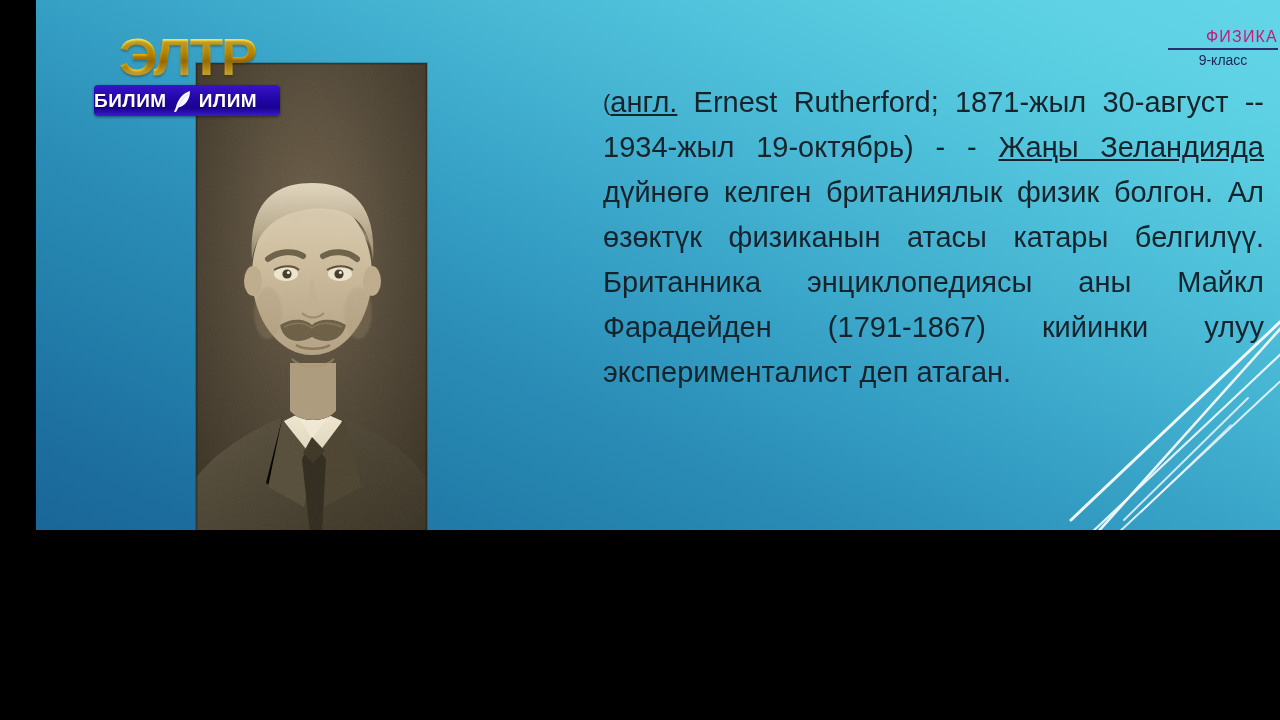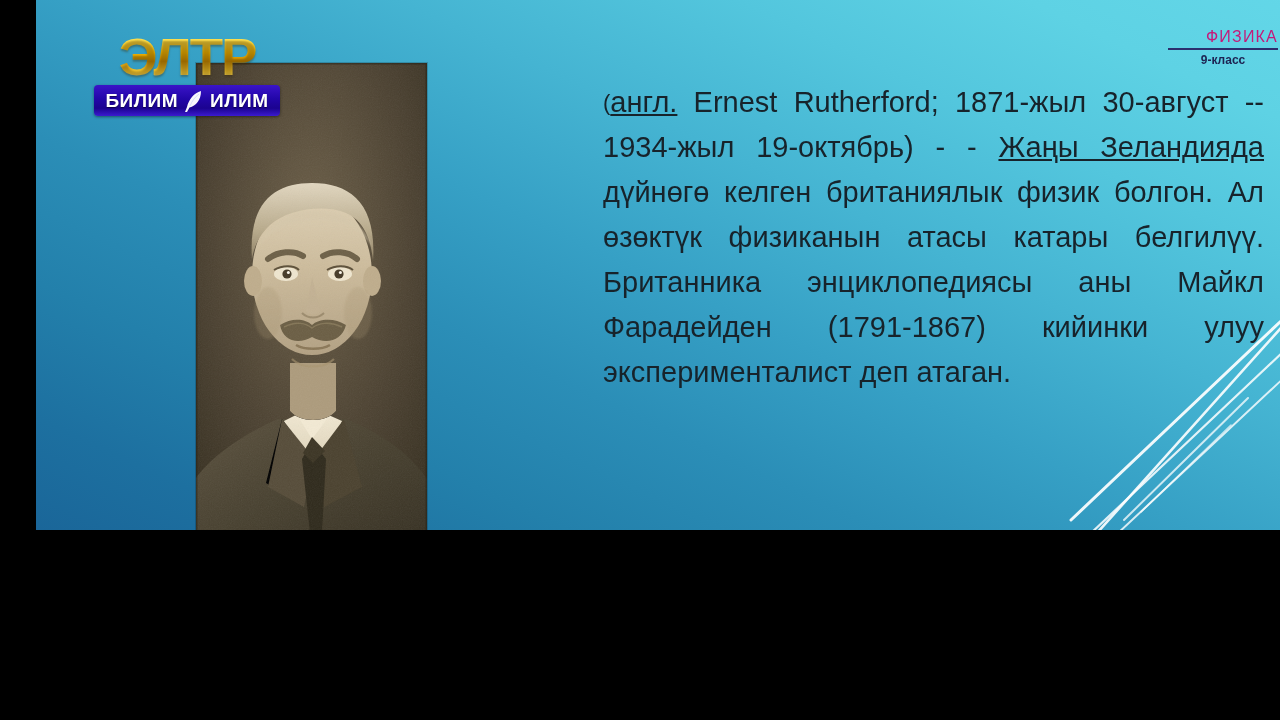--- a/index.html
+++ b/index.html
@@ -70,21 +70,20 @@
     transform: scaleX(1.05);
   }
   .logo-banner {
     position: relative;
     margin-top: 1px;
     height: 31px;
     background: linear-gradient(180deg, #3a14c8 0%, #2206a8 45%, #1b0390 75%, #3b1ad0 100%);
     border-radius: 4px;
     display: flex;
     align-items: center;
-    justify-content: center;
     box-shadow: 0 1px 3px rgba(0,0,0,0.45);
     overflow: hidden;
   }
   .logo-banner-text {
     color: #ffffff;
     font-weight: bold;
     font-size: 19px;
     letter-spacing: 0.5px;
     line-height: 1;
     text-shadow: 0 1px 1px rgba(0,0,0,0.5);
@@ -116,22 +115,22 @@
     text-align: right;
   }
   .subject-rule {
     height: 2px;
     background: #2b2f6e;
     width: 110px;
     margin: 0 auto 2px auto;
   }
   .subject-grade {
     color: #1d2352;
-    font-size: 12px;
-    font-weight: bold;
+    font-size: 14px;
+    font-weight: normal;
     line-height: 16px;
   }
 
   
   .portrait {
     position: absolute;
     left: 160px;
     top: 63px;
     width: 231px;
     height: 495px;

